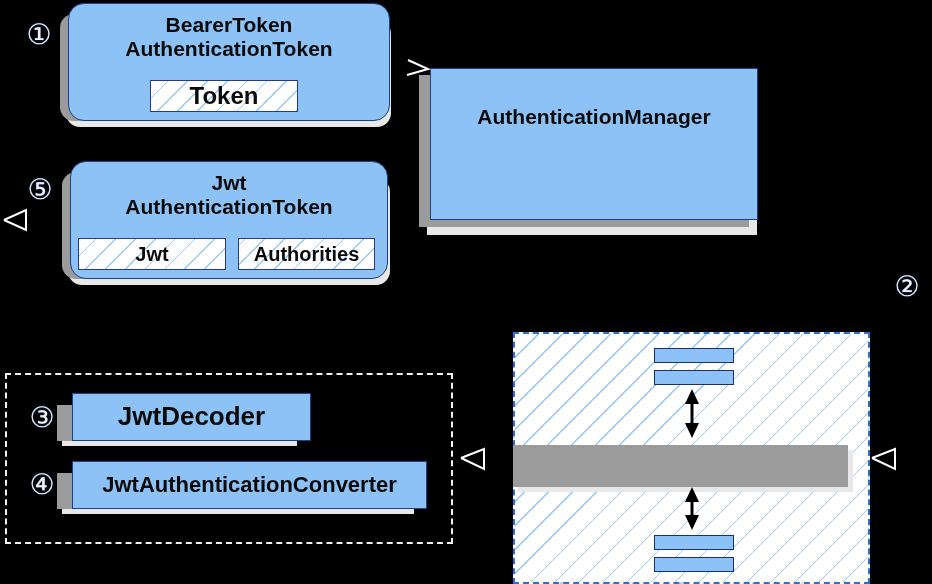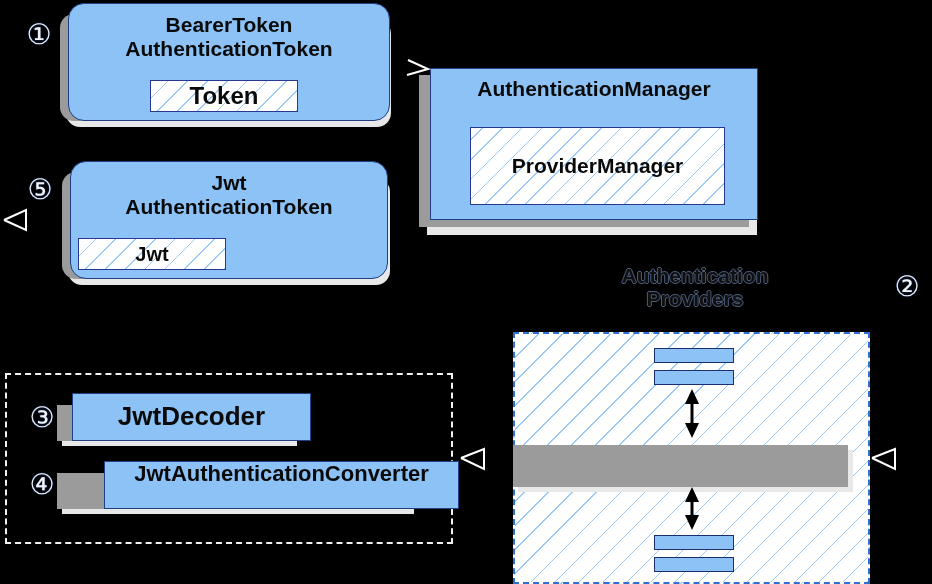--- a/index.html
+++ b/index.html
@@ -154,32 +154,30 @@
 
   <div class="step-marker" style="left:24px; top:20px;">①</div>
 
   <div class="shadow-light round abs" style="left:68px; top:178px; width:322px; height:107px;"></div>
   <div class="shadow-grey round abs" style="left:62px; top:172px; width:322px; height:107px;"></div>
   <div class="node round" style="left:70px; top:161px; width:318px; height:118px;">
     <div class="node-title" style="font-size:21px; margin-top:9px; width:100%;">Jwt
 AuthenticationToken</div>
   </div>
   <div class="hatch" style="left:78px; top:238px; width:148px; height:32px; font-size:20px;">Jwt</div>
+  <div class="hatch" style="left:238px; top:238px; width:137px; height:32px; font-size:20px;">Authorities</div>
 
   <div class="step-marker" style="left:25px; top:175px;">⑤</div>
 
   <div class="shadow-light abs" style="left:427px; top:83px; width:330px; height:152px;"></div>
   <div class="shadow-grey abs" style="left:419px; top:75px; width:330px; height:152px;"></div>
   <div class="node" style="left:430px; top:68px; width:328px; height:152px;">
-    <div class="node-title" style="font-size:21px; margin-top:8px; width:100%;text-align:center;">AuthenticationManager</div>
-  </div>
-  <div class="hatch" style="left:470px; top:127px; width:255px; height:78px; font-size:21px;">ProviderManager</div>
-
-  <div class="group-caption" style="left:575px; top:264px; width:240px; font-size:21px;">Authentication
-Providers</div>
+    <div class="node-title" style="font-size:21px; margin-top:36px; width:100%;text-align:center;">AuthenticationManager</div>
+  </div>
+
 
   <div class="step-marker" style="left:892px; top:272px;">②</div>
 
   <div class="group-dashed-blue" style="left:513px; top:332px; width:357px; height:252px;"></div>
 
   <div class="mini-bar" style="left:654px; top:348px; width:80px; height:15px;"></div>
   <div class="mini-bar" style="left:654px; top:370px; width:80px; height:15px;"></div>
 
   <div class="mini-bar" style="left:654px; top:535px; width:80px; height:15px;"></div>
   <div class="mini-bar" style="left:654px; top:557px; width:80px; height:15px;"></div>
@@ -193,21 +191,21 @@
   <div class="step-marker" style="left:27px; top:470px;">④</div>
 
   <div class="shadow-light abs" style="left:62px; top:410px; width:235px; height:36px;"></div>
   <div class="shadow-grey abs" style="left:57px; top:405px; width:235px; height:36px;"></div>
   <div class="node" style="left:72px; top:393px; width:239px; height:48px; justify-content:center;">
     <div class="node-title" style="font-size:26px; width:100%;">JwtDecoder</div>
   </div>
 
   <div class="shadow-light abs" style="left:62px; top:478px; width:352px; height:36px;"></div>
   <div class="shadow-grey abs" style="left:57px; top:473px; width:352px; height:36px;"></div>
-  <div class="node" style="left:72px; top:461px; width:355px; height:48px; margin-left:32px;">
+  <div class="node" style="left:72px; top:461px; width:355px; height:48px; justify-content:center;">
     <div class="node-title" style="font-size:22px; width:100%;">JwtAuthenticationConverter</div>
   </div>
 
   <svg class="overlay" viewBox="0 0 932 584" xmlns="http://www.w3.org/2000/svg">
 
     <g>
       <line x1="692" y1="399" x2="692" y2="428" stroke="#000000" stroke-width="3"></line>
       <polygon points="692,389 685,404 699,404" fill="#000000"></polygon>
       <polygon points="692,438 685,423 699,423" fill="#000000"></polygon>
     </g>

